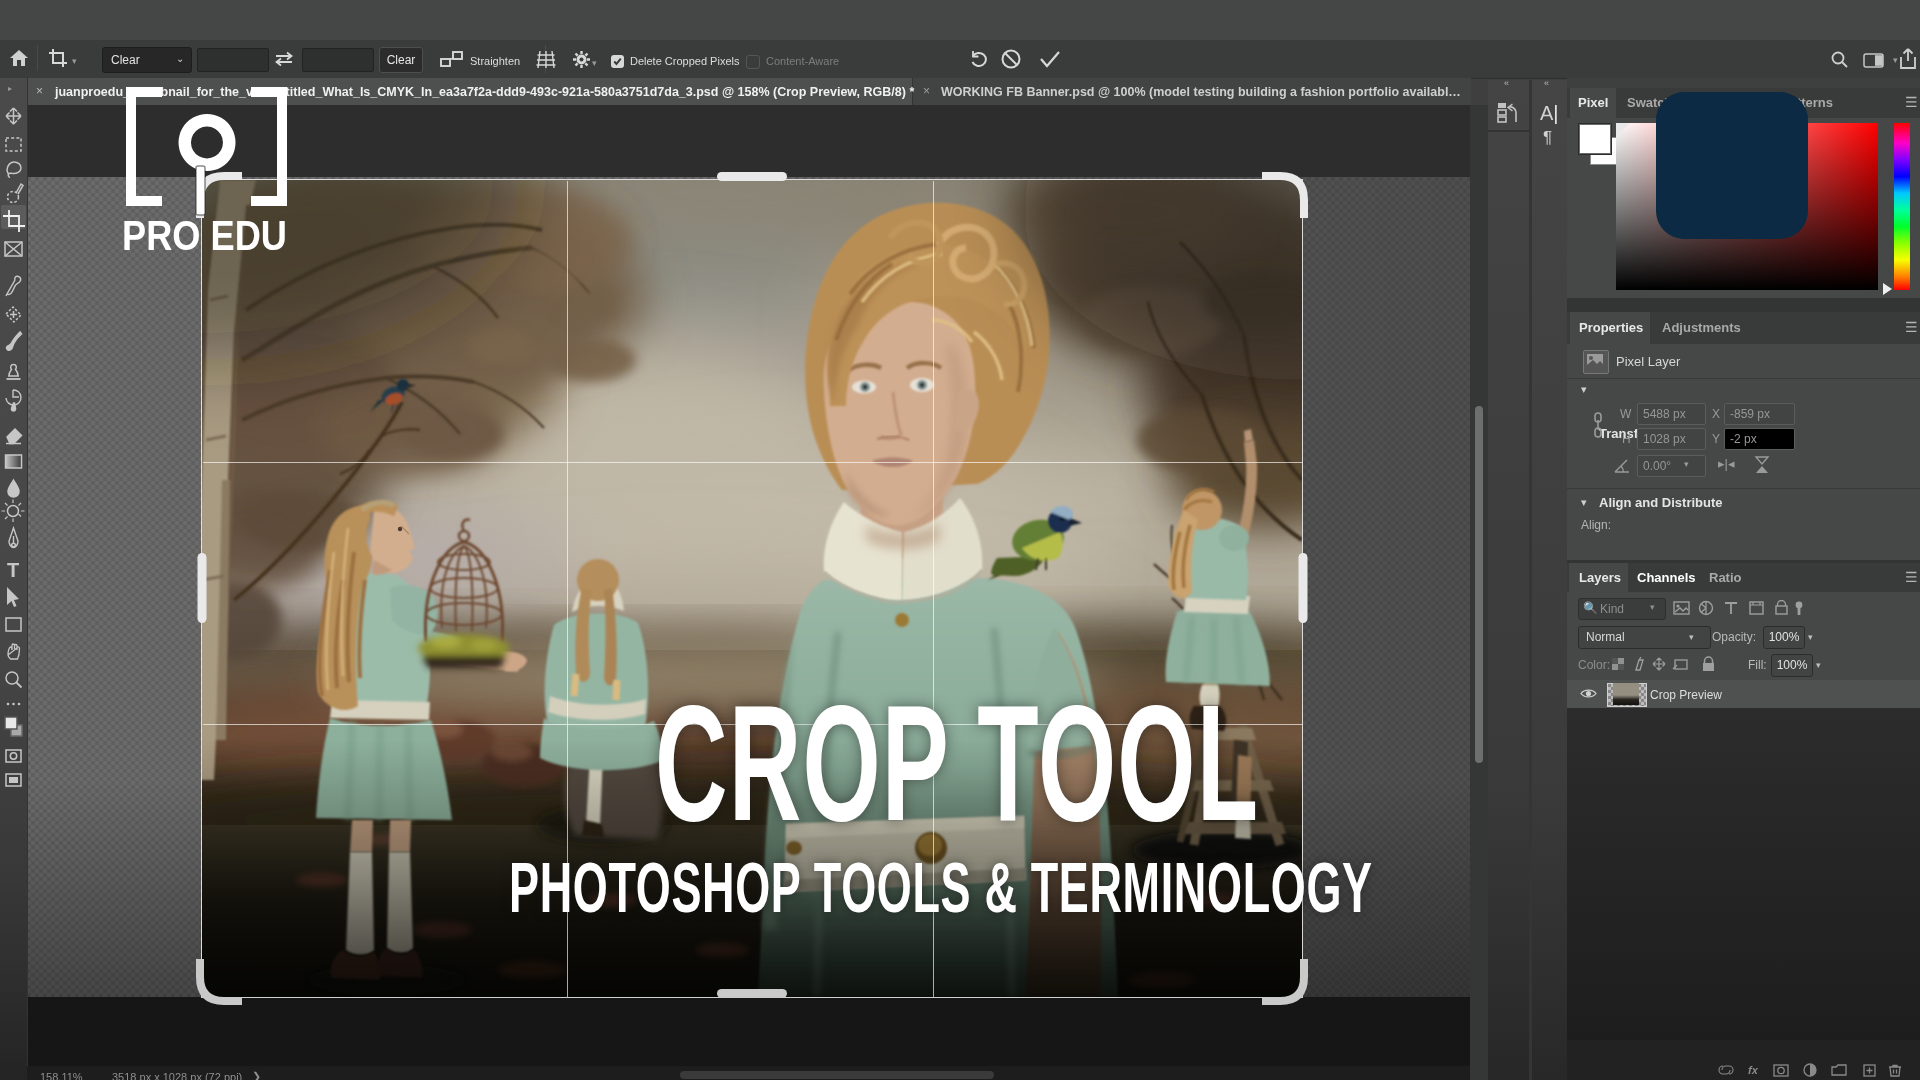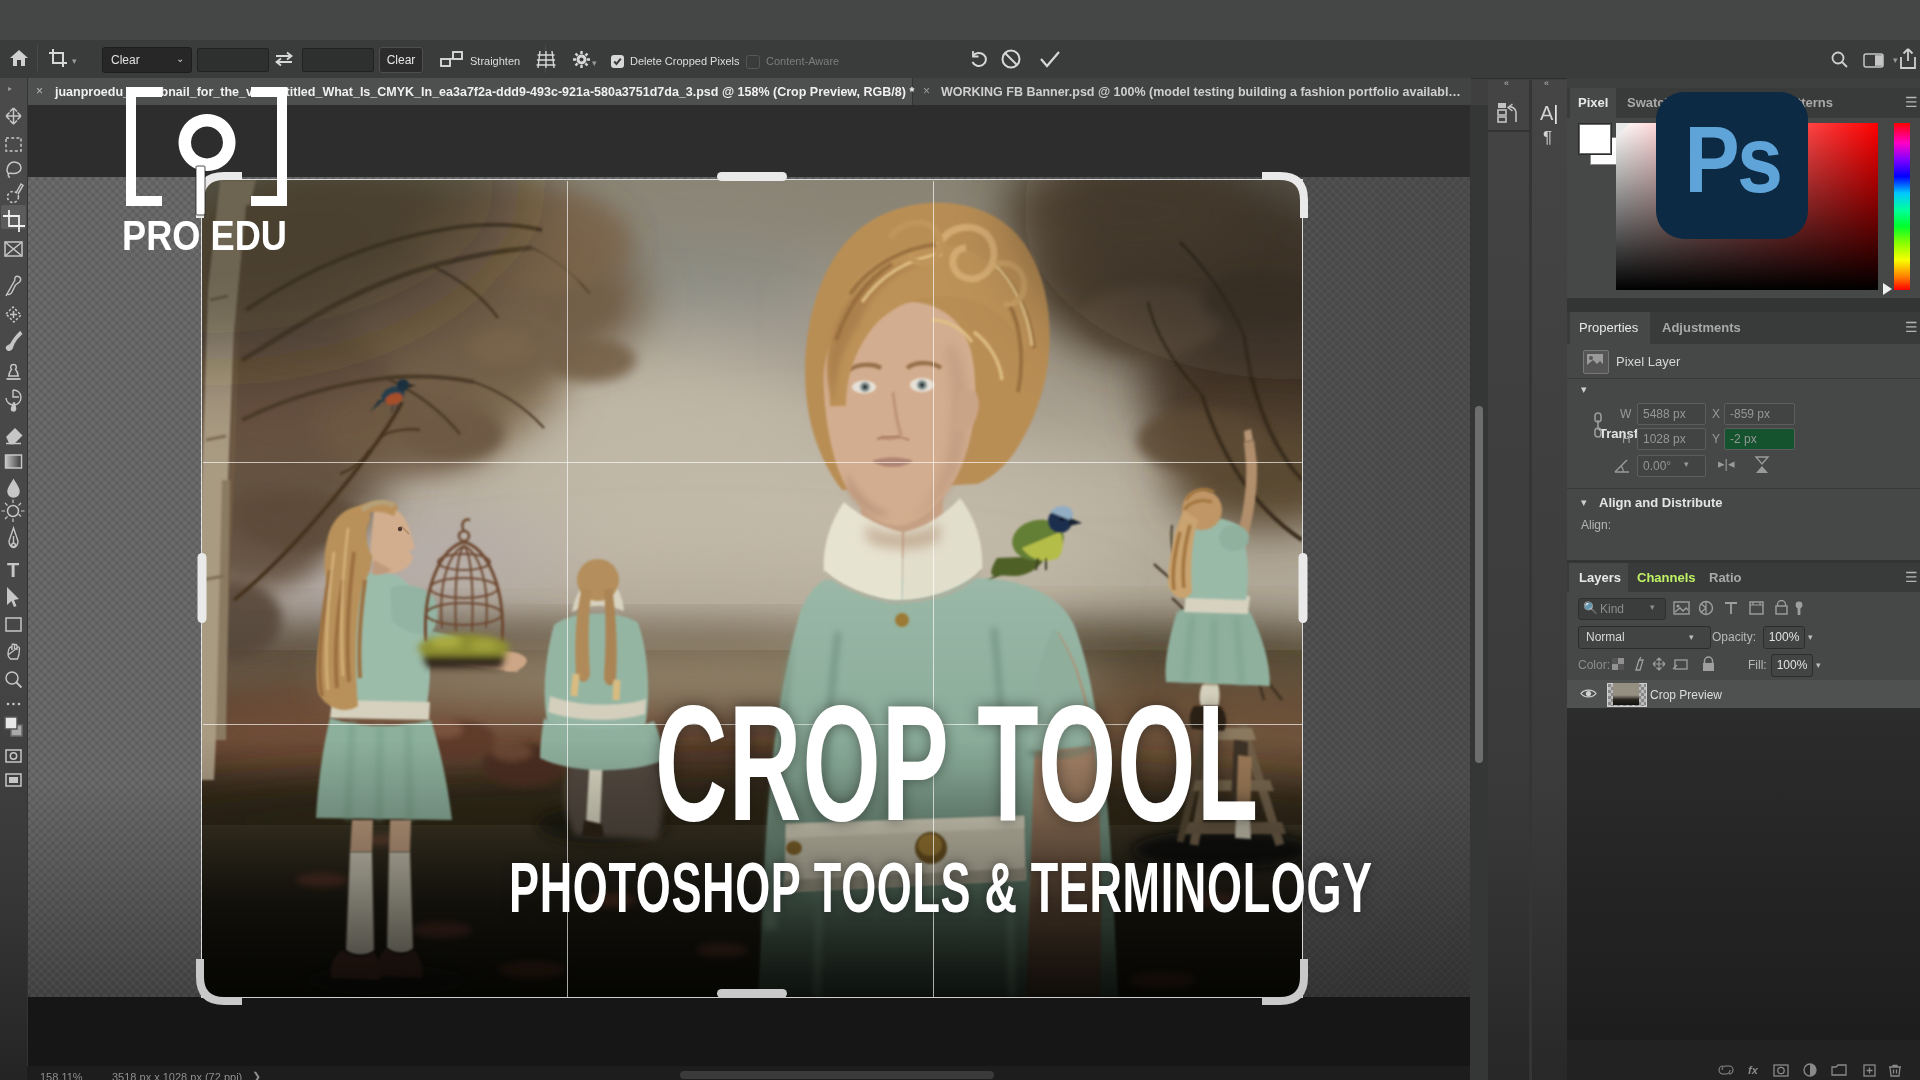--- a/index.html
+++ b/index.html
@@ -664,21 +664,21 @@
                  linear-gradient(to right, #ffffff 0%, #ff0000 100%);"></div>
     <div class="abs" style="left:1616px;top:123px;width:0;height:0;border-top:14px solid #e9e9e9;border-right:14px solid transparent;"></div>
 
     <div class="abs" style="left:1894px;top:123px;width:16px;height:167px;
       background:linear-gradient(to bottom,#ff0000 0%,#ff00c8 12%,#8000ff 22%,#0000ff 32%,#00c8ff 42%,#00ff9d 52%,#00ff2a 62%,#8aff00 72%,#f8ff00 82%,#ff8000 92%,#ff0000 100%);"></div>
     <div class="abs" style="left:1883px;top:283px;width:0;height:0;border-left:9px solid #f0f0f0;border-top:6px solid transparent;border-bottom:6px solid transparent;"></div>
 
     <div class="abs" style="left:1567px;top:298px;width:353px;height:14px;background:#333434;"></div>
     <div class="abs" style="left:1567px;top:312px;width:353px;height:32px;background:#393a3a;"></div>
     <div class="abs" style="left:1570px;top:312px;width:80px;height:32px;background:#464747;"></div>
-    <div class="abs" style="left:1579px;top:320px;font-size:13px;font-weight:normal;color:#e8e8e8;">Properties</div>
+    <div class="abs" style="left:1579px;top:320px;font-size:13px;font-weight:bold;color:#e8e8e8;">Properties</div>
     <div class="abs" style="left:1662px;top:320px;font-size:13px;font-weight:bold;color:#a9a9a9;">Adjustments</div>
     <div class="abs" style="left:1905px;top:319px;font-size:14px;color:#b5b5b5;">☰</div>
     <div class="abs" style="left:1567px;top:344px;width:353px;height:216px;background:#464747;"></div>
 
     <div class="abs" style="left:1583px;top:350px;width:24px;height:22px;background:#555;border:1px solid #777;border-radius:2px;"></div>
     <svg class="abs" style="left:1586px;top:353px;" width="18" height="16" viewBox="0 0 18 16">
         <rect x="1" y="1" width="16" height="14" fill="#9a9a9a"></rect>
         <circle cx="5" cy="5" r="2" fill="#555"></circle>
         <path d="M1 12 L7 7 L11 11 L14 8 L17 11 L17 15 L1 15 Z" fill="#555"></path>
       </svg>
@@ -694,21 +694,21 @@
           <line x1="6" y1="8" x2="6" y2="18"></line>
         </g>
       </svg>
     <div class="abs" style="left:1620px;top:407px;font-size:12px;color:#9a9a9a;">W</div>
     <div class="abs" style="left:1637px;top:403px;width:62px;height:20px;background:#424343;border:1px solid #5c5c5c;border-radius:2px;color:#969696;font-size:12px;line-height:20px;padding-left:5px;">5488 px</div>
     <div class="abs" style="left:1712px;top:407px;font-size:12px;color:#9a9a9a;">X</div>
     <div class="abs" style="left:1724px;top:403px;width:64px;height:20px;background:#424343;border:1px solid #5c5c5c;border-radius:2px;color:#969696;font-size:12px;line-height:20px;padding-left:5px;">-859 px</div>
     <div class="abs" style="left:1622px;top:432px;font-size:12px;color:#9a9a9a;">H</div>
     <div class="abs" style="left:1637px;top:428px;width:62px;height:20px;background:#424343;border:1px solid #5c5c5c;border-radius:2px;color:#969696;font-size:12px;line-height:20px;padding-left:5px;">1028 px</div>
     <div class="abs" style="left:1712px;top:432px;font-size:12px;color:#9a9a9a;">Y</div>
-    <div class="abs" style="left:1724px;top:428px;width:64px;height:20px;background:#14532d;border:1px solid #5c5c5c;border-radius:2px;color:#969696;font-size:12px;line-height:20px;padding-left:5px;">-2 px</div>
+    <div class="abs" style="left:1724px;top:428px;width:64px;height:20px;background:#000000;border:1px solid #5c5c5c;border-radius:2px;color:#969696;font-size:12px;line-height:20px;padding-left:5px;">-2 px</div>
     <svg class="abs" style="left:1613px;top:458px;" width="18" height="16" viewBox="0 0 18 16">
         <path d="M2 14 L14 2" stroke="#9a9a9a" stroke-width="1.5" fill="none"></path>
         <path d="M2 14 L16 14" stroke="#9a9a9a" stroke-width="1.5" fill="none"></path>
         <path d="M8 8 A 8.5 8.5 0 0 1 10.5 14" stroke="#9a9a9a" stroke-width="1.3" fill="none"></path>
       </svg>
     <div class="abs" style="left:1637px;top:455px;width:62px;height:20px;background:#424343;border:1px solid #5c5c5c;border-radius:2px;color:#969696;font-size:12px;line-height:20px;padding-left:5px;">0.00°</div>
     <div class="abs" style="left:1684px;top:459px;font-size:9px;color:#9a9a9a;">▾</div>
     <div class="abs" style="left:1718px;top:456px;font-size:13px;color:#9a9a9a;">▸|◂</div>
     <svg class="abs" style="left:1753px;top:455px;" width="18" height="20" viewBox="0 0 18 20">
         <path d="M3 2 H15 L9 9 Z" fill="none" stroke="#9a9a9a" stroke-width="1.4"></path>
@@ -716,21 +716,21 @@
       </svg>
     <div class="abs" style="left:1567px;top:488px;width:353px;height:1px;background:#393939;"></div>
     <div class="abs" style="left:1581px;top:496px;font-size:11px;color:#cfcfcf;">▾</div>
     <div class="abs" style="left:1599px;top:495px;font-size:13px;font-weight:bold;color:#e4e4e4;">Align and Distribute</div>
     <div class="abs" style="left:1581px;top:518px;font-size:12px;color:#b5b5b5;">Align:</div>
 
     <div class="abs" style="left:1567px;top:560px;width:353px;height:3px;background:#333434;"></div>
     <div class="abs" style="left:1567px;top:563px;width:353px;height:29px;background:#393a3a;"></div>
     <div class="abs" style="left:1569px;top:563px;width:59px;height:29px;background:#464747;"></div>
     <div class="abs" style="left:1579px;top:570px;font-size:13px;font-weight:bold;color:#e8e8e8;">Layers</div>
-    <div class="abs" style="left:1637px;top:570px;font-size:13px;font-weight:bold;color:#bef264;">Channels</div>
+    <div class="abs" style="left:1637px;top:570px;font-size:13px;font-weight:bold;color:#ffffff;">Channels</div>
     <div class="abs" style="left:1709px;top:570px;font-size:13px;font-weight:bold;color:#a9a9a9;">Ratio</div>
     <div class="abs" style="left:1905px;top:569px;font-size:14px;color:#b5b5b5;">☰</div>
     <div class="abs" style="left:1567px;top:592px;width:353px;height:116px;background:#464747;"></div>
 
     <div class="abs" style="left:1578px;top:598px;width:86px;height:20px;background:#3b3c3c;border:1px solid #2e2e2e;border-radius:3px;"></div>
     <div class="abs" style="left:1583px;top:601px;font-size:12px;color:#8d8d8d;">🔍</div>
     <div class="abs" style="left:1600px;top:602px;font-size:12px;color:#8d8d8d;">Kind</div>
     <div class="abs" style="left:1650px;top:602px;font-size:9px;color:#8d8d8d;">▾</div>
     <svg class="abs" style="left:1673px;top:600px;" width="130" height="17" viewBox="0 0 130 17">
       <g fill="none" stroke="#9f9f9f" stroke-width="1.4">
@@ -814,19 +814,17 @@
       <g fill="#ffffff">
         <path d="M16 7 H52 V17 H26 V116 H52 V126 H16 Z"></path>
         <path d="M177 7 H141 V17 H167 V116 H141 V126 H177 Z"></path>
         <path d="M97 34 A 28.5 28.5 0 1 0 97.05 34 Z M97 46.5 A 16 16 0 1 1 96.95 46.5 Z"></path>
         <rect x="86" y="86" width="9" height="49" rx="2" stroke="rgba(40,40,40,0.55)" stroke-width="1.5"></rect>
       </g>
       <text x="12" y="170" font-family="Liberation Sans" font-weight="bold" font-size="42" fill="#ffffff" textLength="165" lengthAdjust="spacingAndGlyphs">PRO EDU</text>
     </svg>
 
     <div class="abs" style="left:1656px;top:92px;width:152px;height:147px;background:#0c2a43;border-radius:28px;"></div>
-    <div class="abs" style="left:1656px;top:92px;width:152px;height:147px;font-size:94px;font-weight:bold;color:#5fa4d8;text-align:center;line-height:136px;letter-spacing:-3px;">
-      <span style="display:inline-block;transform:scaleX(0.88);">Ps</span></div>
 
     <div class="abs" style="left:655px;top:680px;font-weight:bold;font-size:166px;line-height:1;color:#fff;letter-spacing:2px;transform-origin:0 0;transform:scaleX(0.605);text-shadow:0 0 18px rgba(20,20,20,0.5);white-space:nowrap;">CROP TOOL</div>
     <div class="abs" style="left:509px;top:852px;font-weight:bold;font-size:71px;line-height:1;color:#fff;letter-spacing:1px;transform-origin:0 0;transform:scaleX(0.634);text-shadow:0 0 12px rgba(20,20,20,0.5);white-space:nowrap;">PHOTOSHOP TOOLS &amp; TERMINOLOGY</div>
   </div>
 </div>
 
 </body></html>

